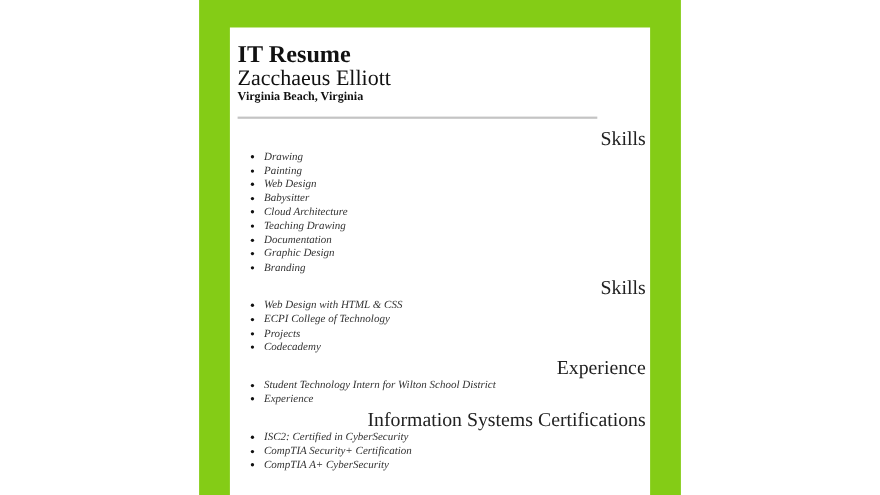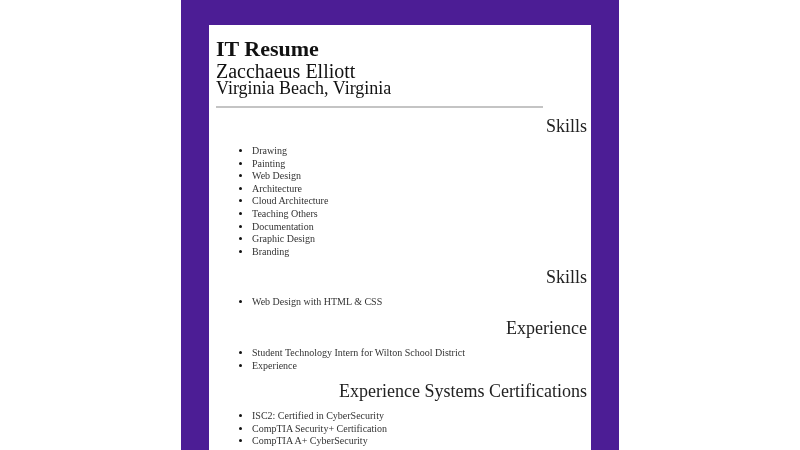--- a/index.html
+++ b/index.html
@@ -6,21 +6,21 @@
     body {
       width: 800px; height: 450px; overflow: hidden;
       background: #ffffff;
       position: relative;
       font-family: "Liberation Serif", serif;
     }
     .outer {
       position: absolute;
       left: 181px; top: 0;
       width: 438px; height: 450px;
-      background: #4c1d95;
+      background: #84cc16;
       border-radius: 0 0 0 0;
     }
     .outer::before {
       content: ""; position: absolute; left: 0; top: 0; width: 4px; height: 4px;
     }
     .inner {
       position: absolute;
       left: 28px; top: 25px;
       width: 382px; height: 425px;
       background: #ffffff;
@@ -30,39 +30,40 @@
     }
     h1.title {
       margin: 0; font-size: 22px; font-weight: bold; line-height: 26px;
       font-family: "Liberation Serif", serif;
     }
     h2.name {
       margin: 0; font-size: 20px; font-weight: normal; line-height: 18px;
       font-family: "Liberation Serif", serif;
     }
     h3.loc {
-      margin: 0; font-size: 18px; font-weight: normal; line-height: 16px;
+      margin: 0; font-size: 11px; font-weight: bold; line-height: 16px;
       font-family: "Liberation Serif", serif;
     }
     hr.divider {
       margin: 10px 0 11px 0;
       width: 327px;
       border: none;
       border-top: 2px solid #c4c4c4;
       height: 0;
     }
     .section-title {
       margin: 4px; font-size: 18px; font-weight: normal; line-height: 14px;
       color: #222;
       font-family: "Liberation Serif", serif;
       text-align: right;
     }
     ul.items {
-      margin: 12px; padding: 0 0 0 24px;
+      margin: 0; padding: 0 0 0 24px;
       list-style: disc;
+      font-style: italic;
     }
     ul.items li {
       font-size: 10px; line-height: 12.6px; color: #333;
       font-family: "Liberation Serif", serif;
     }
     ul.items li::marker { color: #111; }
   </style>
 </head>
 <body>
 
@@ -72,49 +73,54 @@
     <h2 class="name">Zacchaeus Elliott</h2>
     <h3 class="loc">Virginia Beach, Virginia</h3>
     <hr class="divider">
 
     <div>
       <div class="section-title">Skills</div>
       <ul class="items">
         <li>Drawing</li>
         <li>Painting</li>
         <li>Web Design</li>
-        <li>Architecture</li>
+        <li>Babysitter</li>
         <li>Cloud Architecture</li>
-        <li>Teaching Others</li>
+        <li>Teaching Drawing</li>
         <li>Documentation</li>
         <li>Graphic Design</li>
         <li>Branding</li>
       </ul>
     </div>
 
     <div>
       <div class="section-title">Skills</div>
       <ul class="items">
         <li>Web Design with HTML &amp; CSS</li>
       </ul>
     </div>
 
     <div>
+      <ul class="items">
+        <li>ECPI College of Technology</li>
+        <li>Projects</li>
+        <li>Codecademy</li>
+      </ul>
     </div>
 
     <div>
       <div class="section-title">Experience</div>
       <ul class="items">
         <li>Student Technology Intern for Wilton School District</li>
         <li>Experience</li>
       </ul>
     </div>
 
     <div>
-      <div class="section-title">Experience Systems Certifications</div>
+      <div class="section-title">Information Systems Certifications</div>
       <ul class="items">
         <li>ISC2: Certified in CyberSecurity</li>
         <li>CompTIA Security+ Certification</li>
         <li>CompTIA A+ CyberSecurity</li>
       </ul>
     </div>
   </div>
 </div>
 
 </body></html>

